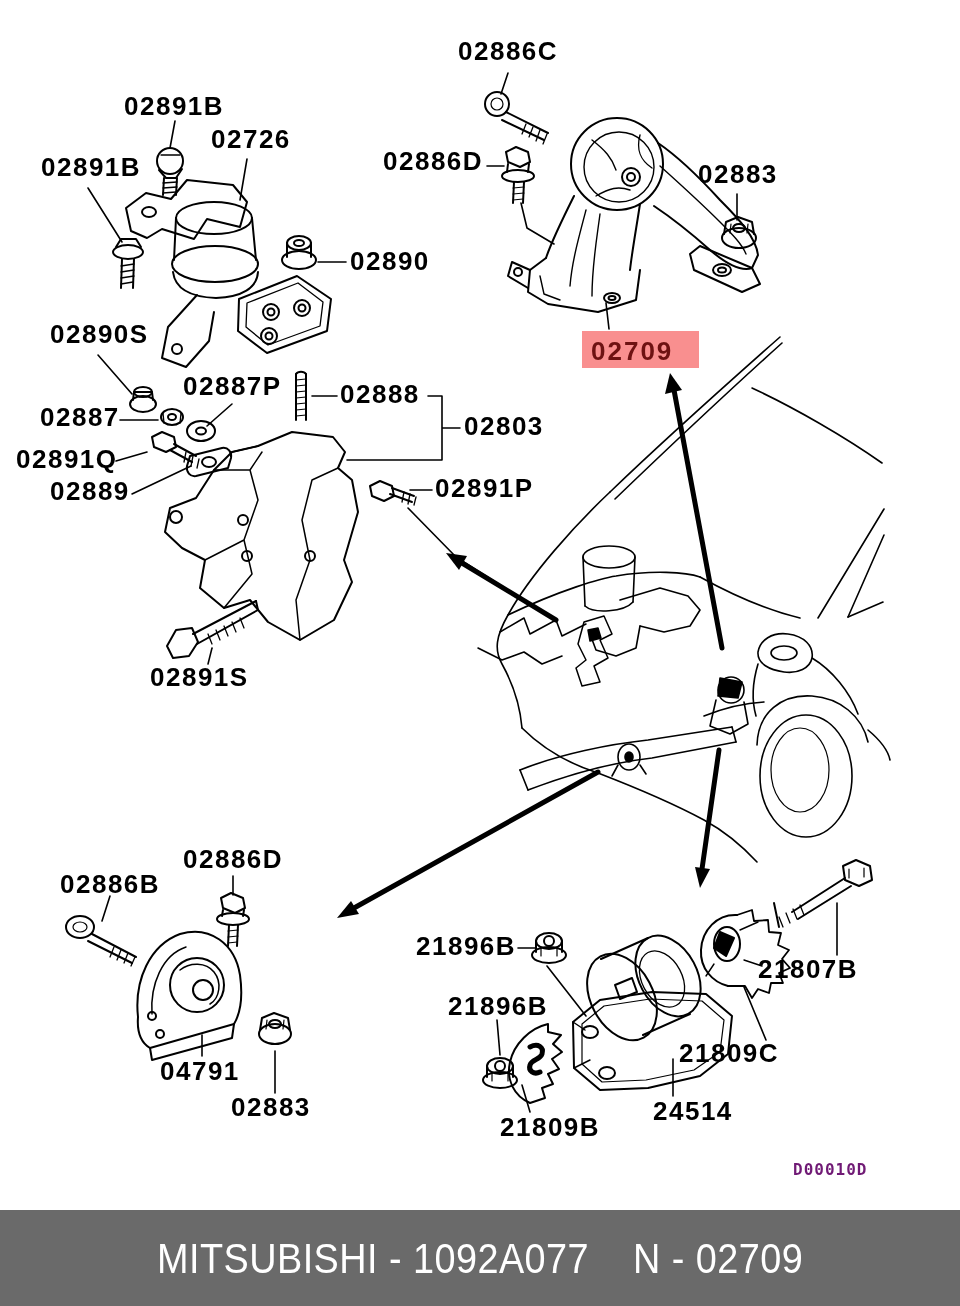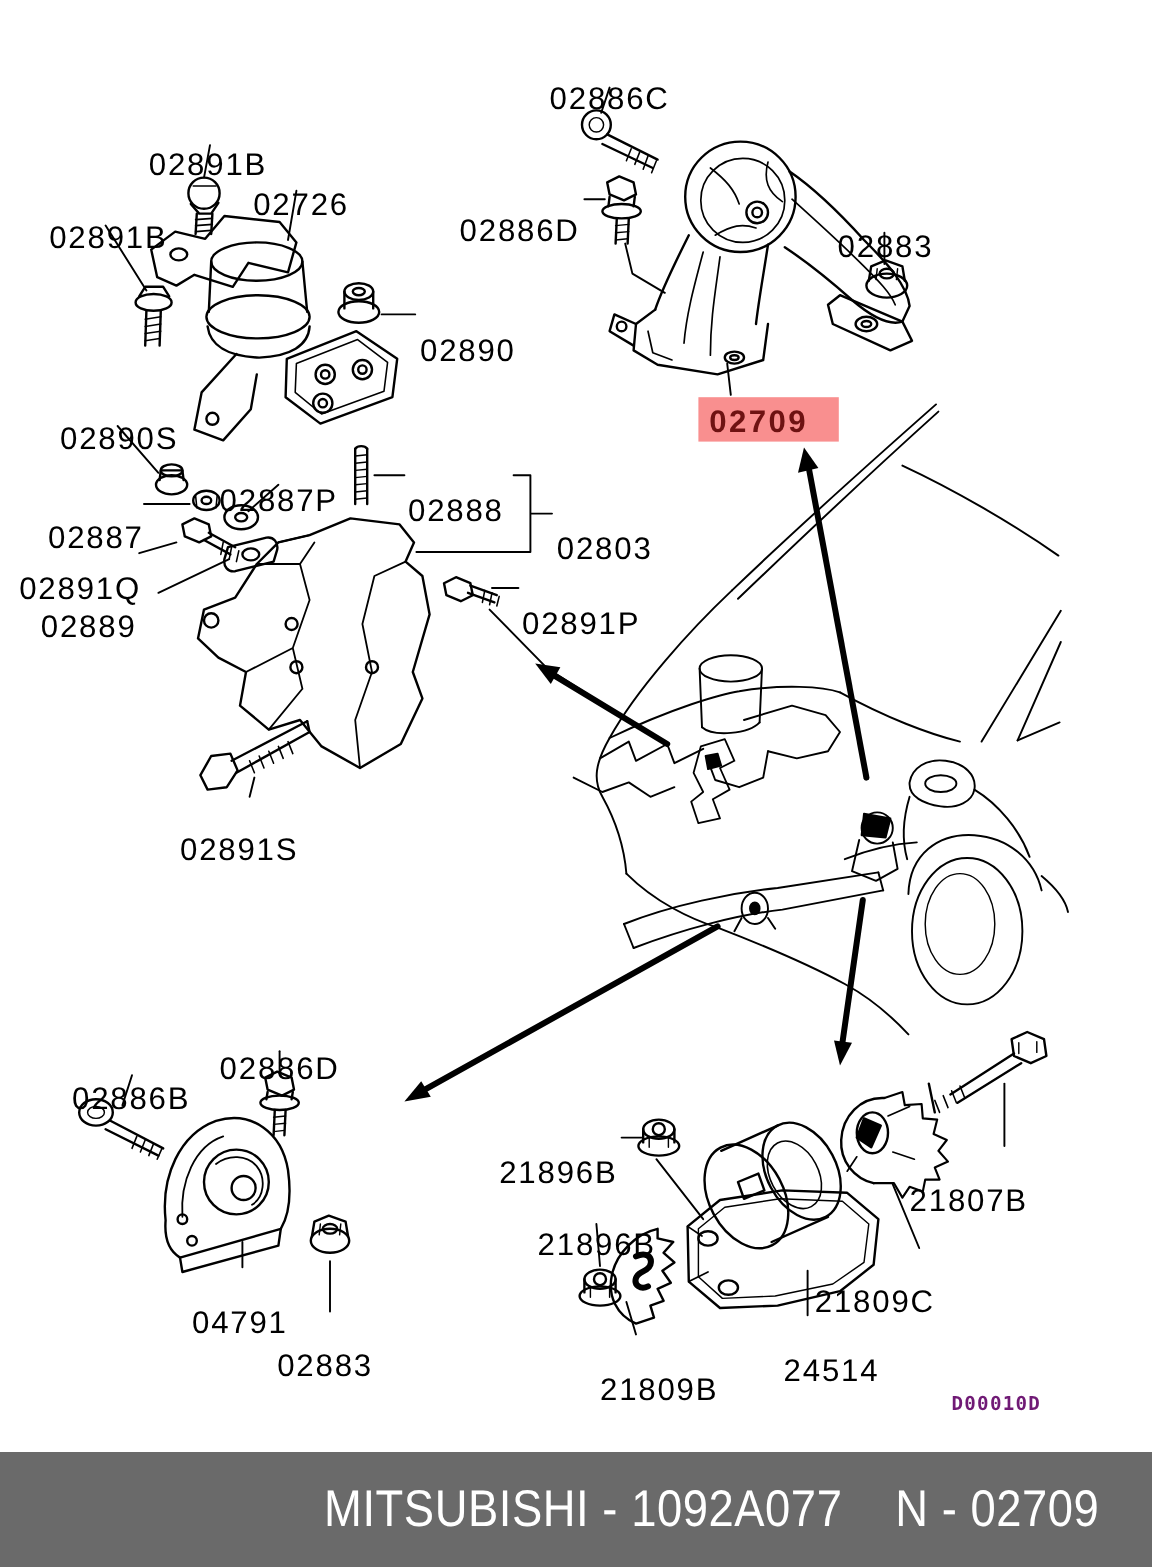--- a/index.html
+++ b/index.html
@@ -1,27 +1,27 @@
 <!DOCTYPE html>
 <html><head>
 <meta charset="utf-8">
 <style>
   html,body{margin:0;padding:0;background:#fff;}
   .stage{position:relative;width:960px;height:1306px;background:#fff;
          font-family:"Liberation Sans",sans-serif;overflow:hidden;}
   .stage svg{position:absolute;left:0;top:0;}
-  .plabel{position:absolute;font-size:26px;font-weight:400;letter-spacing:1.5px;
-          color:#000;line-height:1;white-space:nowrap;margin-top:31px;}
+  .plabel{position:absolute;font-size:26px;font-weight:700;letter-spacing:1.5px;
+          color:#000;line-height:1;white-space:nowrap;}
   .hl{position:absolute;left:582px;top:331px;width:117px;height:37px;background:#f98f8f;}
   .hl span{position:absolute;left:9px;top:7px;font-size:26px;font-weight:700;
            letter-spacing:2px;color:#6e1212;line-height:1;}
   .dcode{position:absolute;left:793px;top:1160px;color:#701a75;
          font-family:"DejaVu Sans Mono",monospace;font-size:16px;font-weight:700;letter-spacing:1px;}
   .footer{position:absolute;left:0;top:1210px;width:960px;height:96px;background:#6a6a6a;
-          display:flex;align-items:center;justify-content:flex-end;}
+          display:flex;align-items:center;justify-content:center;}
   .footer .inner{display:flex;gap:50px;transform:scaleX(0.88);color:#fff;
                  font-size:43px;line-height:1;white-space:nowrap;letter-spacing:0.5px;}
 </style>
 </head>
 <body>
 
 <div class="stage">
 
 <svg width="960" height="1210" viewBox="0 0 960 1210">
   <g stroke="#000" fill="none" stroke-width="2" stroke-linecap="round" stroke-linejoin="round">
@@ -331,21 +331,21 @@
 <div class="plabel" style="left:383px;top:148px">02886D</div>
 <div class="plabel" style="left:698px;top:161px">02883</div>
 <div class="plabel" style="left:41px;top:154px">02891B</div>
 <div class="plabel" style="left:350px;top:248px">02890</div>
 <div class="plabel" style="left:50px;top:321px">02890S</div>
 <div class="plabel" style="left:183px;top:373px">02887P</div>
 <div class="plabel" style="left:340px;top:381px">02888</div>
 <div class="plabel" style="left:464px;top:413px">02803</div>
 <div class="plabel" style="left:40px;top:404px">02887</div>
 <div class="plabel" style="left:16px;top:446px">02891Q</div>
-<div class="plabel" style="left:34px;top:478px">02889</div>
+<div class="plabel" style="left:50px;top:478px">02889</div>
 <div class="plabel" style="left:435px;top:475px">02891P</div>
 <div class="plabel" style="left:150px;top:664px">02891S</div>
 <div class="plabel" style="left:183px;top:846px">02886D</div>
 <div class="plabel" style="left:60px;top:871px">02886B</div>
 <div class="plabel" style="left:416px;top:933px">21896B</div>
 <div class="plabel" style="left:448px;top:993px">21896B</div>
 <div class="plabel" style="left:758px;top:956px">21807B</div>
 <div class="plabel" style="left:679px;top:1040px">21809C</div>
 <div class="plabel" style="left:160px;top:1058px">04791</div>
 <div class="plabel" style="left:231px;top:1094px">02883</div>

